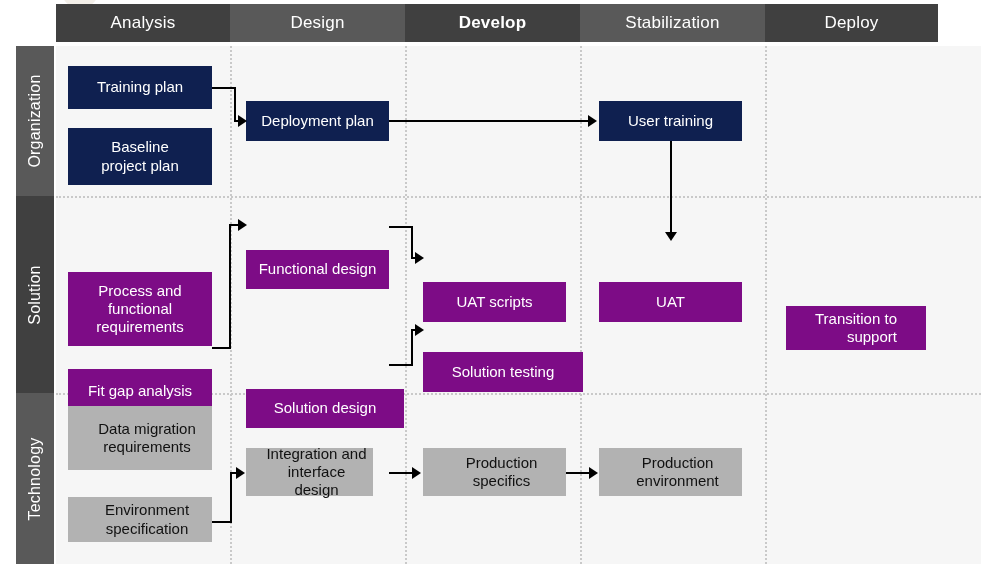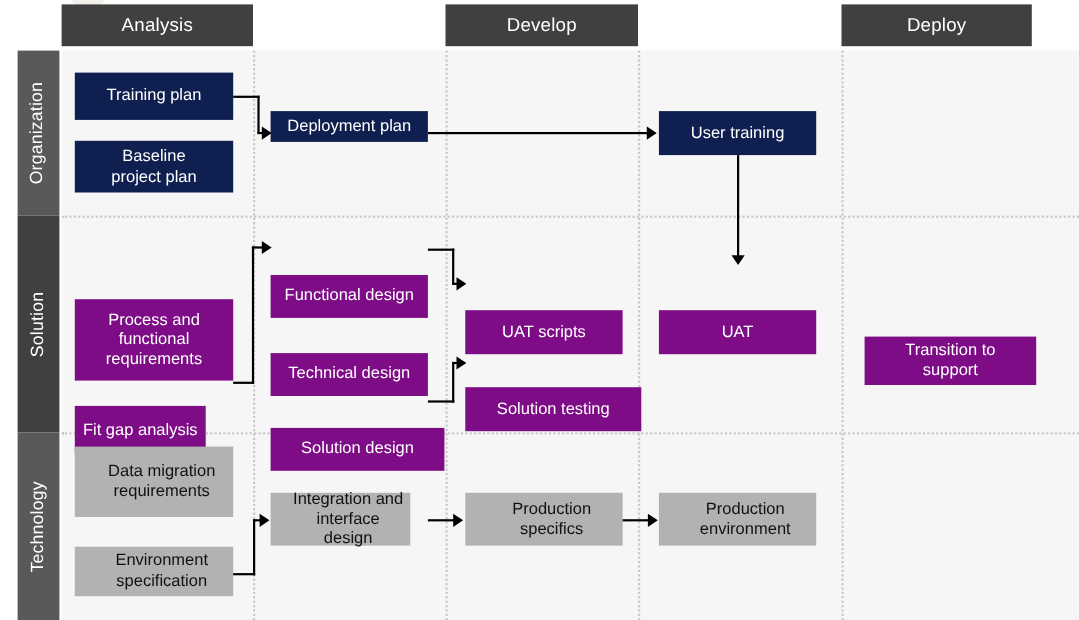--- a/index.html
+++ b/index.html
@@ -145,86 +145,89 @@
     <div class="vline" style="left:349px"></div>
     <div class="vline" style="left:524px"></div>
     <div class="vline" style="left:709px"></div>
     <div class="hline" style="top:150px"></div>
     <div class="hline" style="top:347px"></div>
   </div>
 
   <div class="phase-head phase-dark" style="left:56px;  width:174px;">
       <span>Analysis</span>
     </div>
-  <div class="phase-head phase-dark" style="left:405px; width:175px;">
+  <div class="phase-head phase-light" style="left:230px; width:175px;">
+      <span>Design</span>
+    </div>
+  <div class="phase-head phase-dark" style="left:405px; width:175px;font-weight:bold;">
       <span>Develop</span>
+    </div>
+  <div class="phase-head phase-light" style="left:580px; width:185px;">
+      <span>Stabilization</span>
     </div>
   <div class="phase-head phase-dark" style="left:765px; width:173px;">
       <span>Deploy</span>
     </div>
 
   <div class="stream-label stream-light" style="top:46px;  height:150px;">
       <span>Organization</span>
     </div>
   <div class="stream-label stream-dark" style="top:196px; height:197px;">
       <span>Solution</span>
     </div>
   <div class="stream-label stream-light" style="top:393px; height:171px;">
       <span>Technology</span>
     </div>
 
   <div class="box box-navy" style="left:68px;  top:66px;  width:144px; height:43px;text-align:right;">
       <span>Training plan</span>
     </div>
-  <div class="box box-navy" style="left:68px;  top:128px; width:144px; height:47px;">
+  <div class="box box-navy" style="left:68px;  top:128px; width:144px; height:57px;">
       <span class="ml">Baseline<br>project plan</span>
     </div>
-  <div class="box box-navy" style="left:246px; top:101px; width:143px; height:28px;">
+  <div class="box box-navy" style="left:246px; top:101px; width:143px; height:40px;">
       <span>Deployment plan</span>
     </div>
   <div class="box box-navy" style="left:599px; top:101px; width:143px; height:40px;">
       <span>User training</span>
     </div>
 
   <div class="conn conn-h" style="left:212px; top:87px;  width:24px;"></div>
   <div class="conn conn-v" style="left:234px; top:87px;  height:34px;"></div>
   <div class="conn conn-h" style="left:234px; top:120px; width:9px;"></div>
   <div class="arrowhead arrow-right" style="left:238px; top:115px;"></div>
 
   <div class="conn conn-h" style="left:389px; top:120px; width:200px;"></div>
   <div class="arrowhead arrow-right" style="left:588px; top:115px;"></div>
 
   <div class="conn conn-v" style="left:670px; top:141px; height:95px;"></div>
   <div class="arrowhead arrow-down" style="left:665px; top:232px;"></div>
 
   <div class="box box-purple" style="left:68px;  top:228px; width:144px; height:74px;">
       <span class="ml">Process and<br>functional<br>requirements</span>
     </div>
-  <div class="box box-purple" style="left:68px;  top:325px; width:119px; height:44px;">
+  <div class="box box-purple" style="left:68px;  top:325px; width:144px; height:44px;">
       <span>Fit gap analysis</span>
     </div>
   <div class="box box-purple" style="left:246px; top:206px; width:143px; height:39px;">
       <span>Functional design</span>
     </div>
-  <div class="box box-purple" style="left:246px; top:277px; width:143px; height:39px;">
-      <span>Technical design</span>
-    </div>
   <div class="box box-purple" style="left:246px; top:345px; width:158px; height:39px;">
       <span>Solution design</span>
     </div>
   <div class="box box-purple" style="left:423px; top:238px; width:143px; height:40px;">
       <span>UAT scripts</span>
     </div>
   <div class="box box-purple" style="left:423px; top:308px; width:160px; height:40px;">
       <span>Solution testing</span>
     </div>
   <div class="box box-purple" style="left:599px; top:238px; width:143px; height:40px;">
       <span>UAT</span>
     </div>
-  <div class="box box-purple" style="left:786px; top:262px; width:156px; height:44px;">
+  <div class="box box-purple" style="left:786px; top:262px; width:140px; height:44px;text-align:right;">
       <span class="ml">Transition to<br>support</span>
     </div>
 
   <div class="conn conn-h" style="left:212px; top:347px; width:19px;"></div>
   <div class="conn conn-v" style="left:229px; top:224px; height:125px;"></div>
   <div class="conn conn-h" style="left:229px; top:224px; width:14px;"></div>
   <div class="arrowhead arrow-right" style="left:238px; top:219px;"></div>
 
   <div class="conn conn-h" style="left:389px; top:226px; width:24px;"></div>
   <div class="conn conn-v" style="left:411px; top:226px; height:33px;"></div>

